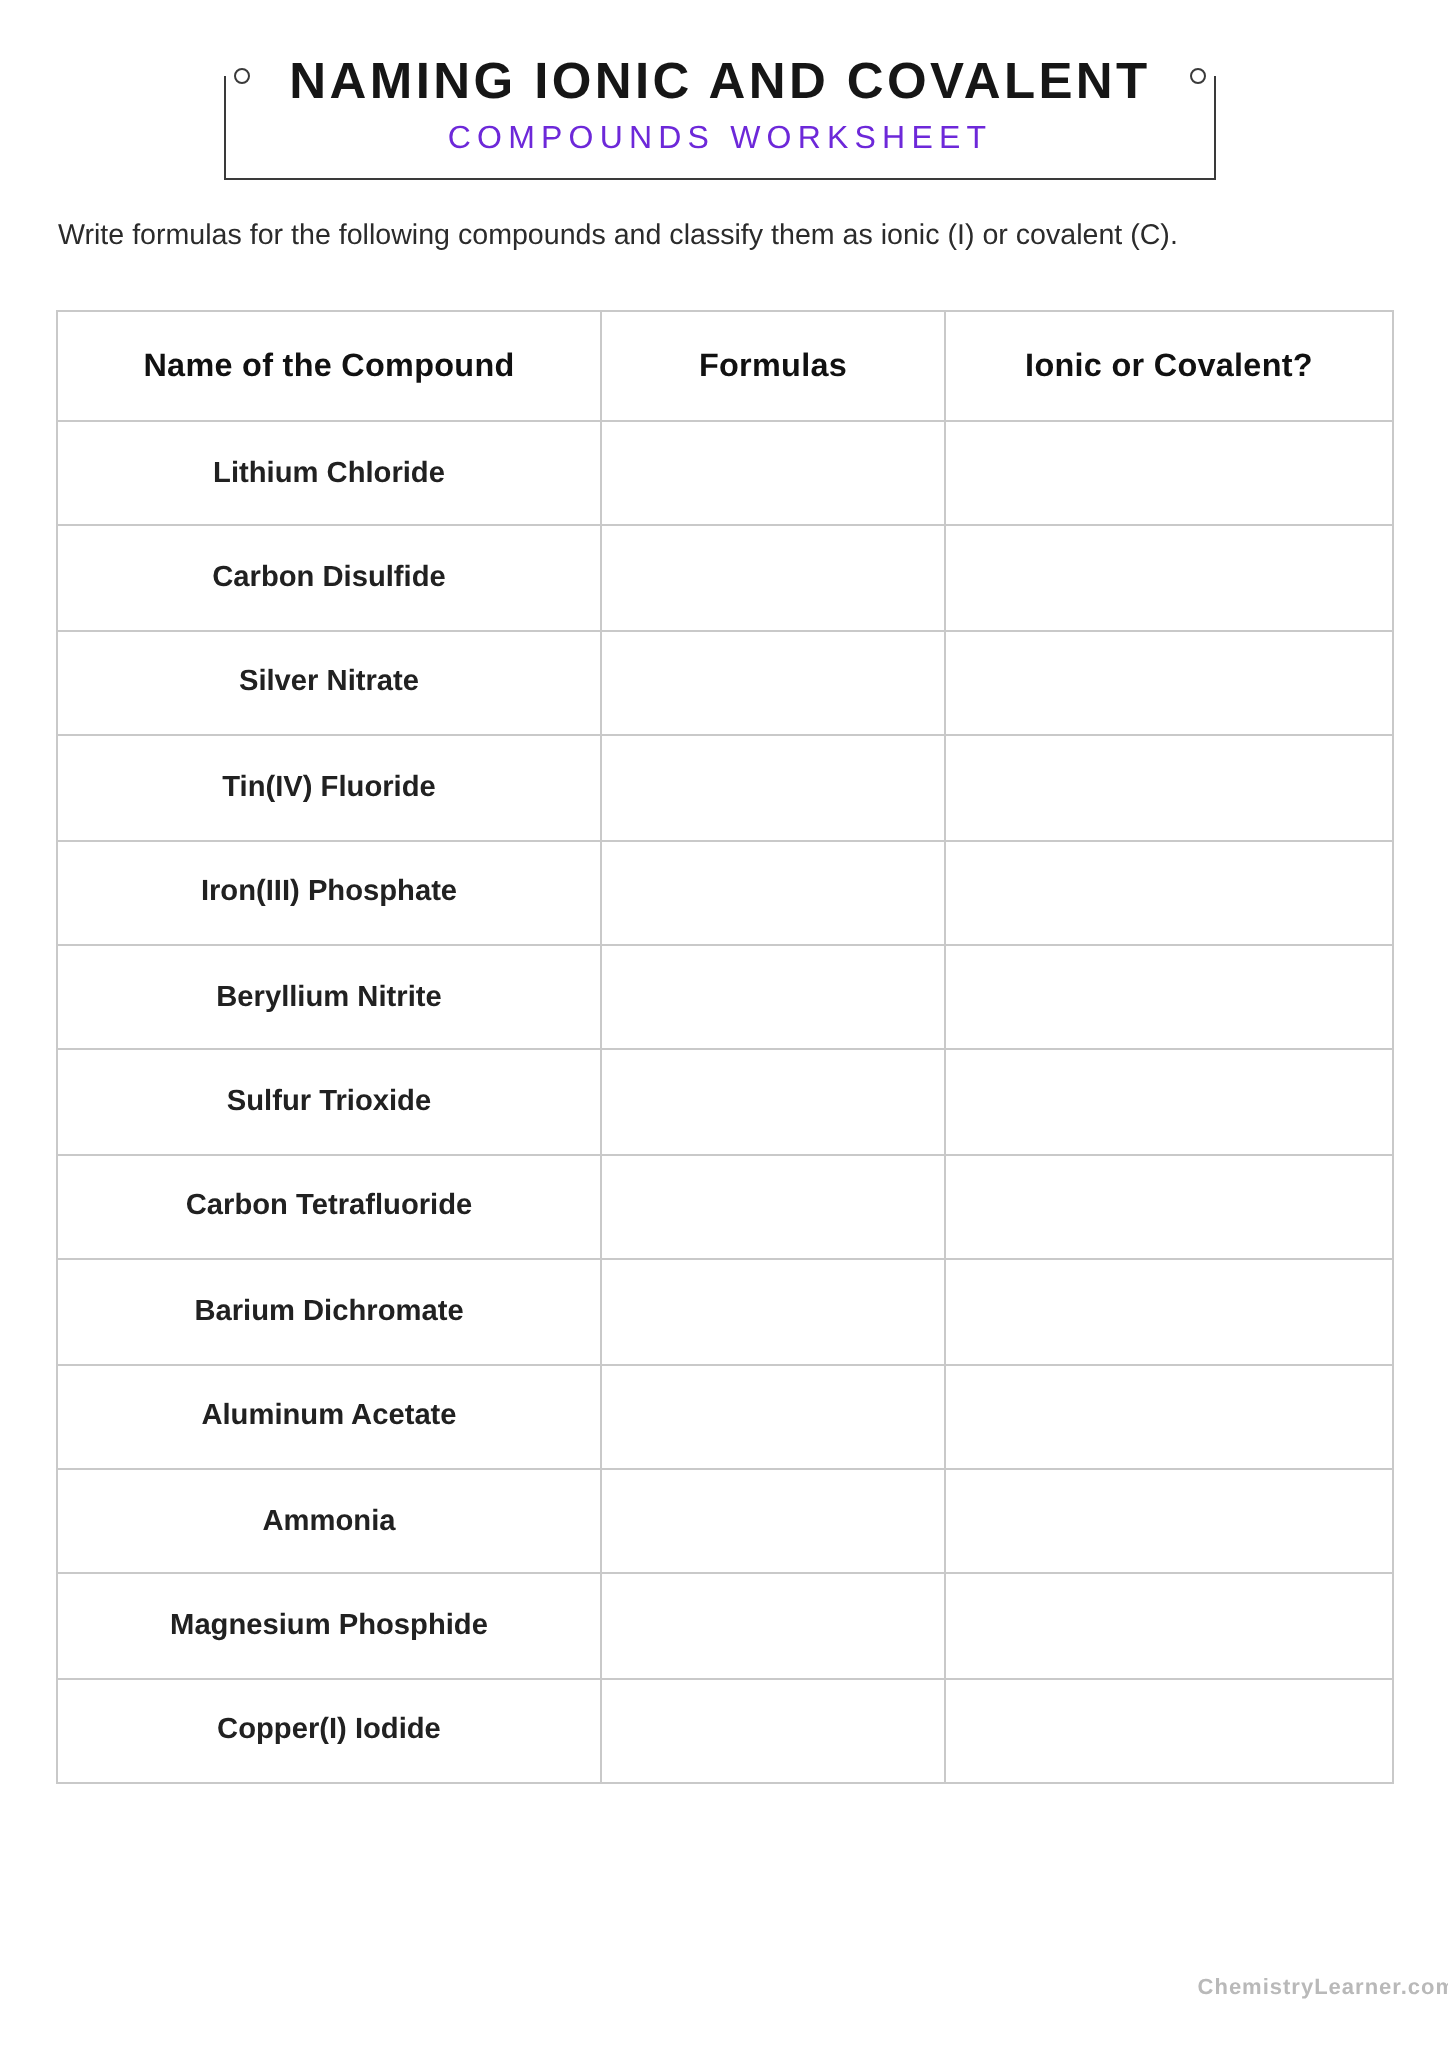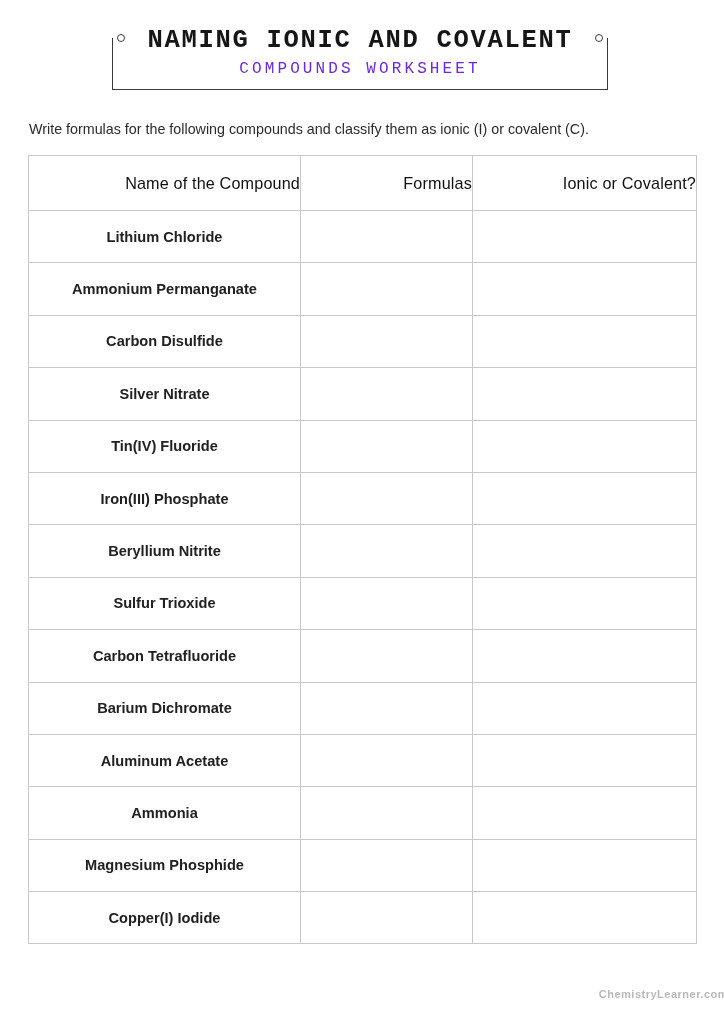--- a/index.html
+++ b/index.html
@@ -16,21 +16,20 @@
     overflow: hidden;
   }
 
   
   .title-block {
     position: absolute;
     left: 112px;
     top: 38px;
     width: 496px;
     height: 52px;
-    font-family: Liberation Mono, monospace;
   }
   .title-frame {
     position: absolute;
     left: 0;
     top: 0;
     right: 0;
     bottom: 0;
     border: 1.3px solid #3a3a3a;
     border-top: none;
     box-sizing: border-box;
@@ -77,21 +76,20 @@
   
   .instruction {
     position: absolute;
     left: 29px;
     top: 108px;
     width: 680px;
     font-size: 14.3px;
     color: #2b2b2b;
     line-height: 20px;
     white-space: nowrap;
-    margin-top: 11px;
   }
 
   
   .worksheet-table {
     position: absolute;
     left: 28px;
     top: 155px;
     width: 668px;
     border-collapse: collapse;
     table-layout: fixed;
@@ -100,24 +98,23 @@
   .worksheet-table td {
     border: 1px solid #c9c9c9;
     padding: 0;
     text-align: center;
     vertical-align: middle;
     background: #ffffff;
   }
   .worksheet-table thead th {
     height: 54px;
     font-size: 16.2px;
-    font-weight: normal;
+    font-weight: bold;
     color: #111111;
     letter-spacing: 0.15px;
-    text-align: right;
   }
   .worksheet-table tbody td {
     height: 51.4px;
     font-size: 14.6px;
     font-weight: bold;
     color: #212121;
   }
   .col-name    { width: 272px; }
   .col-formula { width: 172px; }
   .col-type    { width: 224px; }
@@ -162,25 +159,20 @@
       <th>Ionic or Covalent?</th>
     </tr>
   </thead>
   <tbody id="table-body">
       <tr>
         <td>Lithium Chloride</td>
         <td></td>
         <td></td>
       </tr>
       <tr>
-        <td>Ammonium Permanganate</td>
-        <td></td>
-        <td></td>
-      </tr>
-      <tr>
         <td>Carbon Disulfide</td>
         <td></td>
         <td></td>
       </tr>
       <tr>
         <td>Silver Nitrate</td>
         <td></td>
         <td></td>
       </tr>
       <tr>

